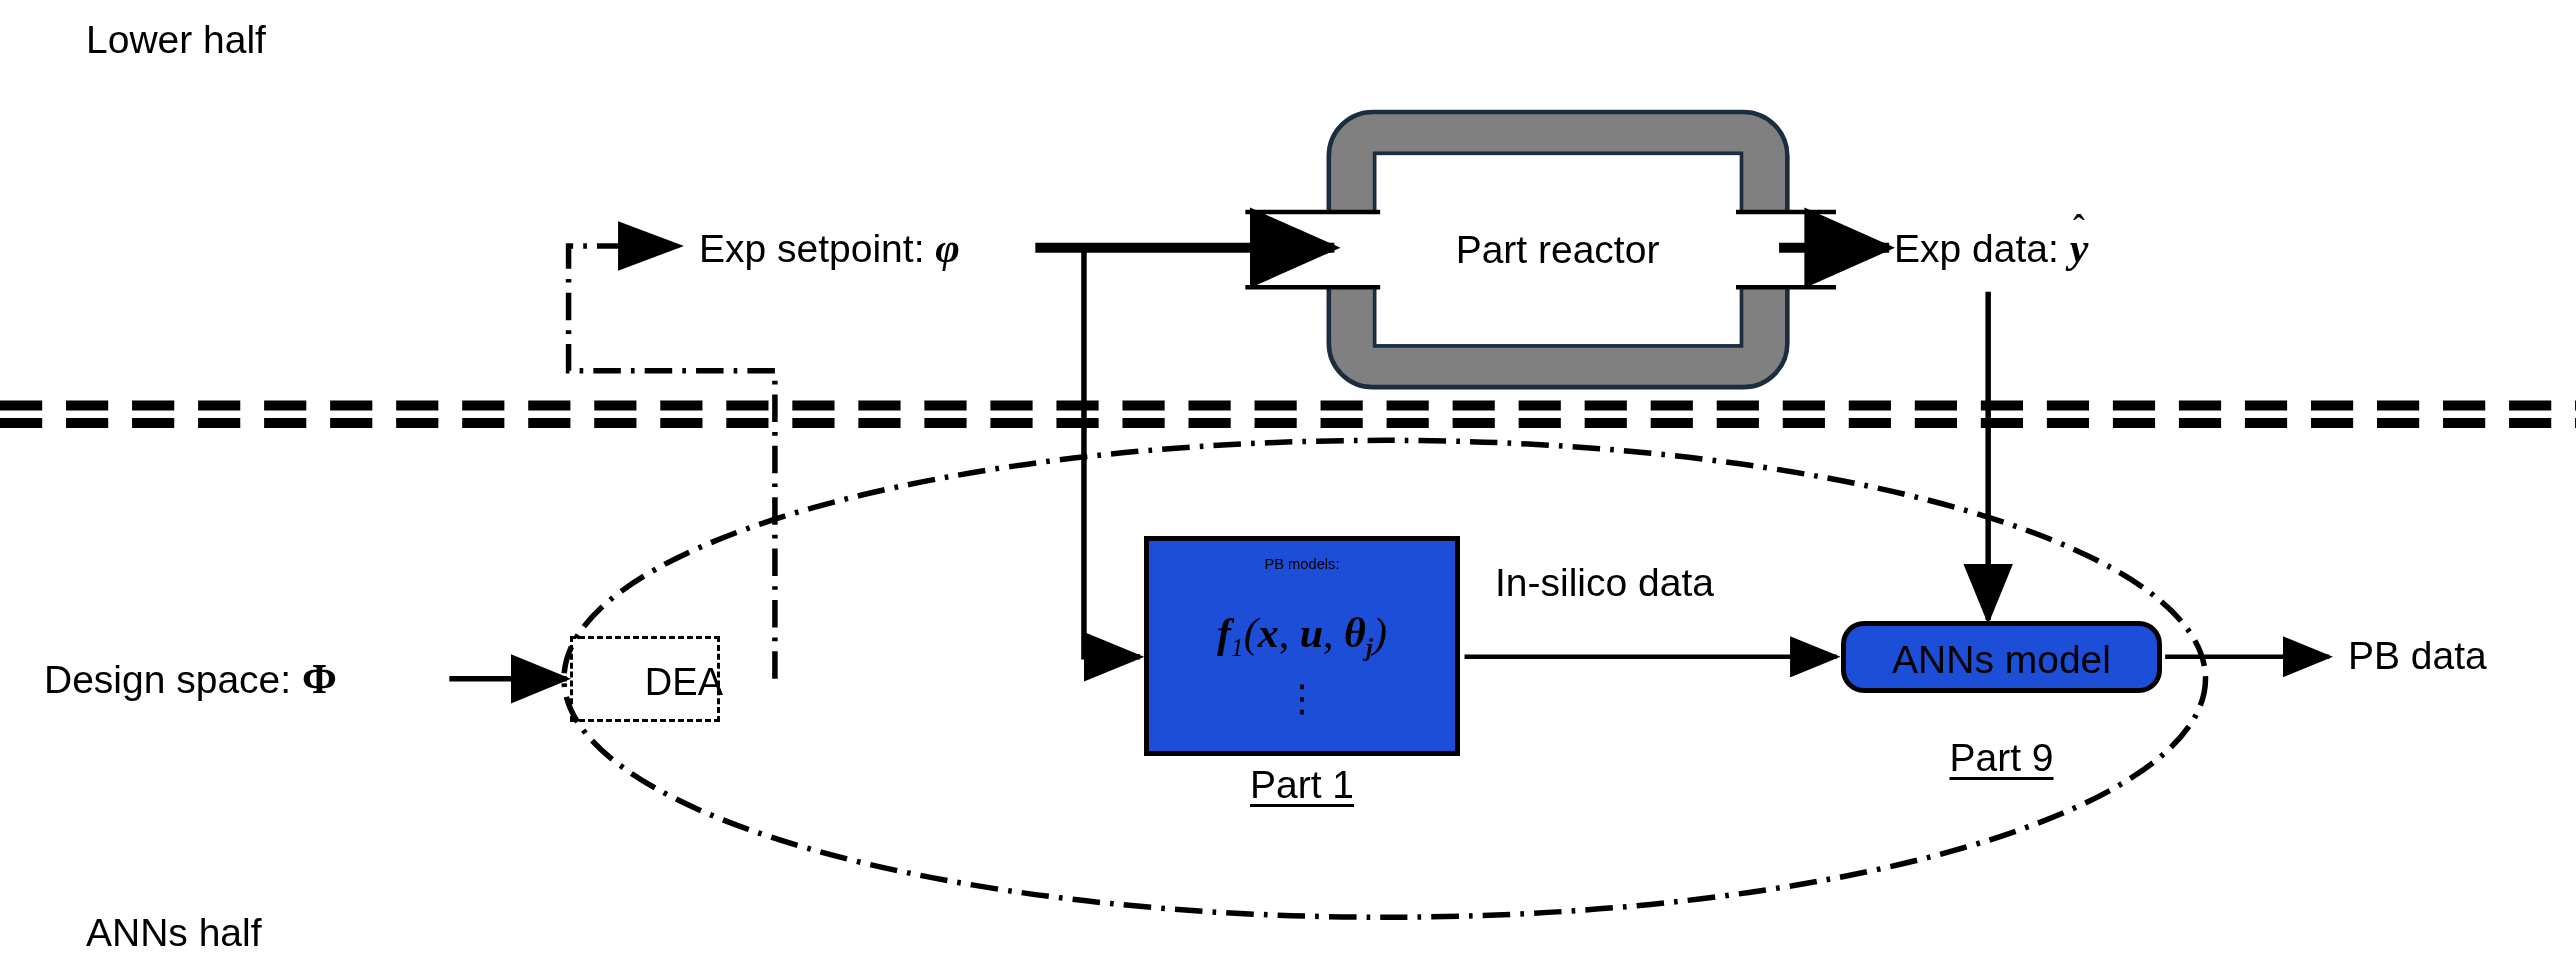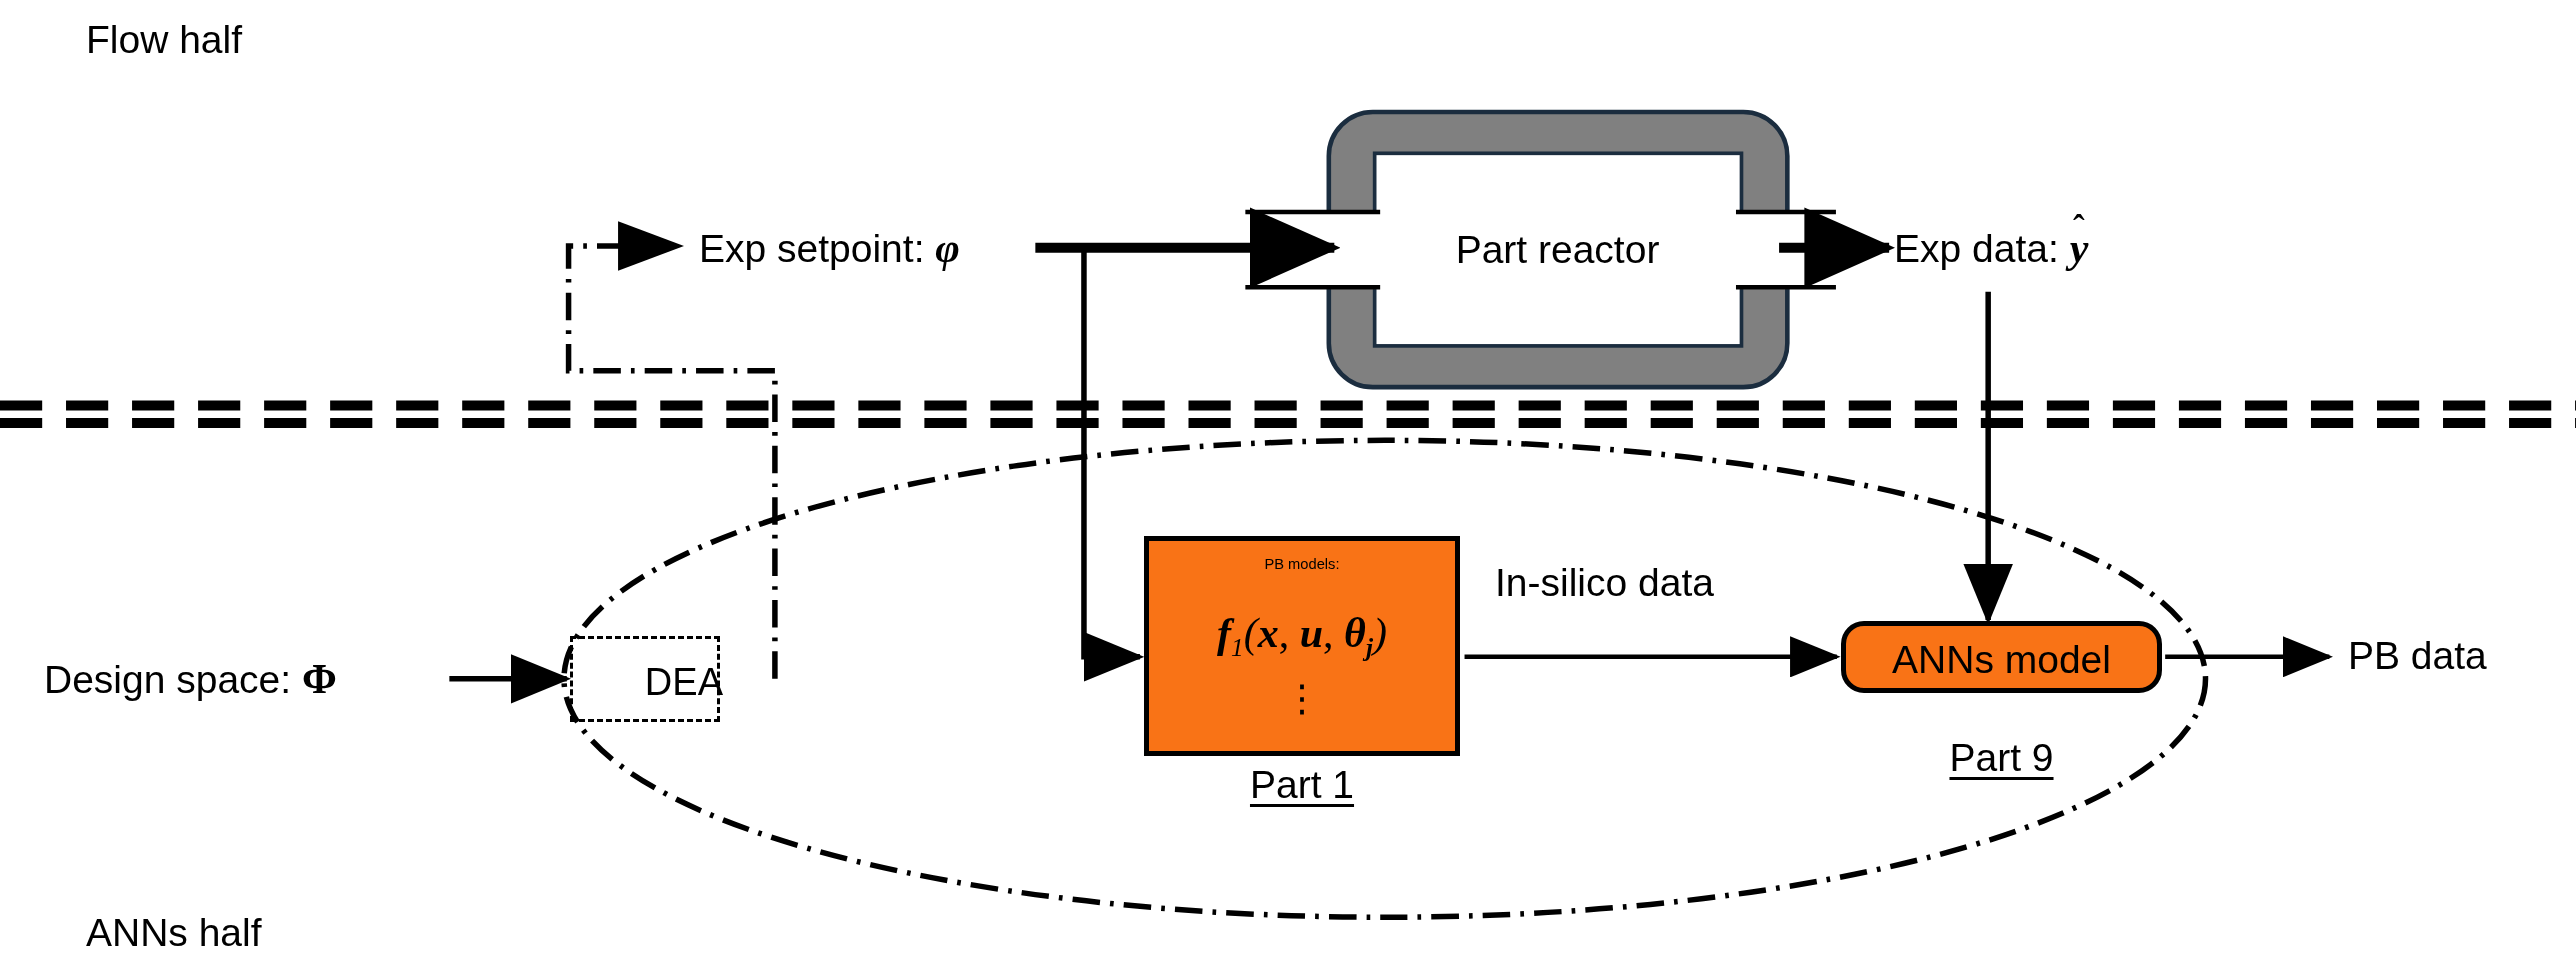--- a/index.html
+++ b/index.html
@@ -74,21 +74,21 @@
     font-family: "Liberation Serif", serif;
     font-weight: bold;
     font-style: normal;
     font-size: 0.9em;
   }
 
   
   .box {
     position: absolute;
     box-sizing: border-box;
-    background: #f97316;
+    background: #1d4ed8;
     border: 5.5px solid #000000;
   }
   .box-inner {
     position: absolute;
     left: 0; right: 0;
     text-align: center;
     color: #000;
   }
   .dea-box {
     position: absolute;
@@ -162,21 +162,21 @@
 
     <ellipse cx="1510" cy="740" rx="895" ry="260" fill="none" stroke="#000" stroke-width="6" stroke-dasharray="30 11 4 11"></ellipse>
 
     <line x1="490" y1="740" x2="618" y2="740" stroke="#000" stroke-width="6" marker-end="url(#ah)"></line>
 
     <line x1="1597" y1="716" x2="2003" y2="716" stroke="#000" stroke-width="5" marker-end="url(#ah)"></line>
 
     <line x1="2361" y1="716" x2="2540" y2="716" stroke="#000" stroke-width="5" marker-end="url(#ah)"></line>
   </svg>
 
-  <div class="lbl lbl-plain" style="left:86px; top:20px;">Flow half</div>
+  <div class="lbl lbl-plain" style="left:86px; top:20px;">Lower half</div>
 
   <div class="lbl lbl-plain" style="left:86px; top:913px;">ANNs half</div>
 
   <div class="lbl lbl-plain" style="left:699px; top:227px;">
     <span>Exp setpoint: </span><span class="mi" style="font-size:42px;">φ</span>
   </div>
 
 
   <div class="lbl lbl-plain" style="left:1399px; top:230px; width:317px; text-align:center;">Part reactor</div>
 

